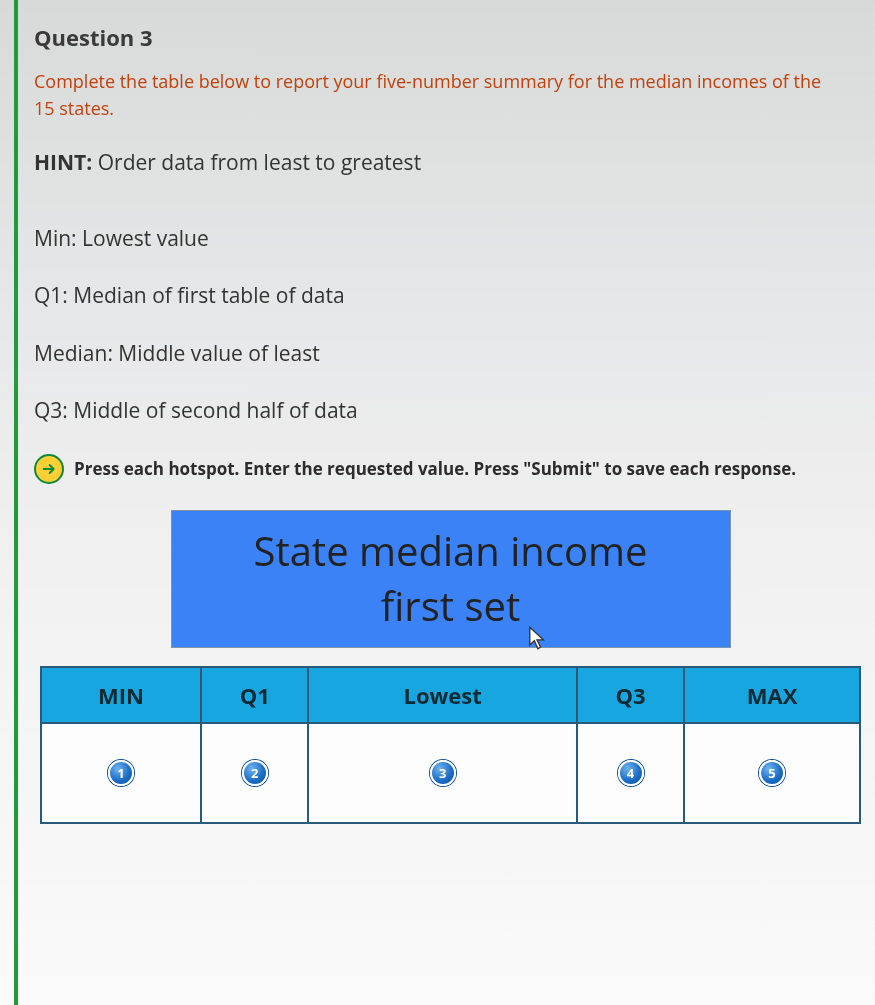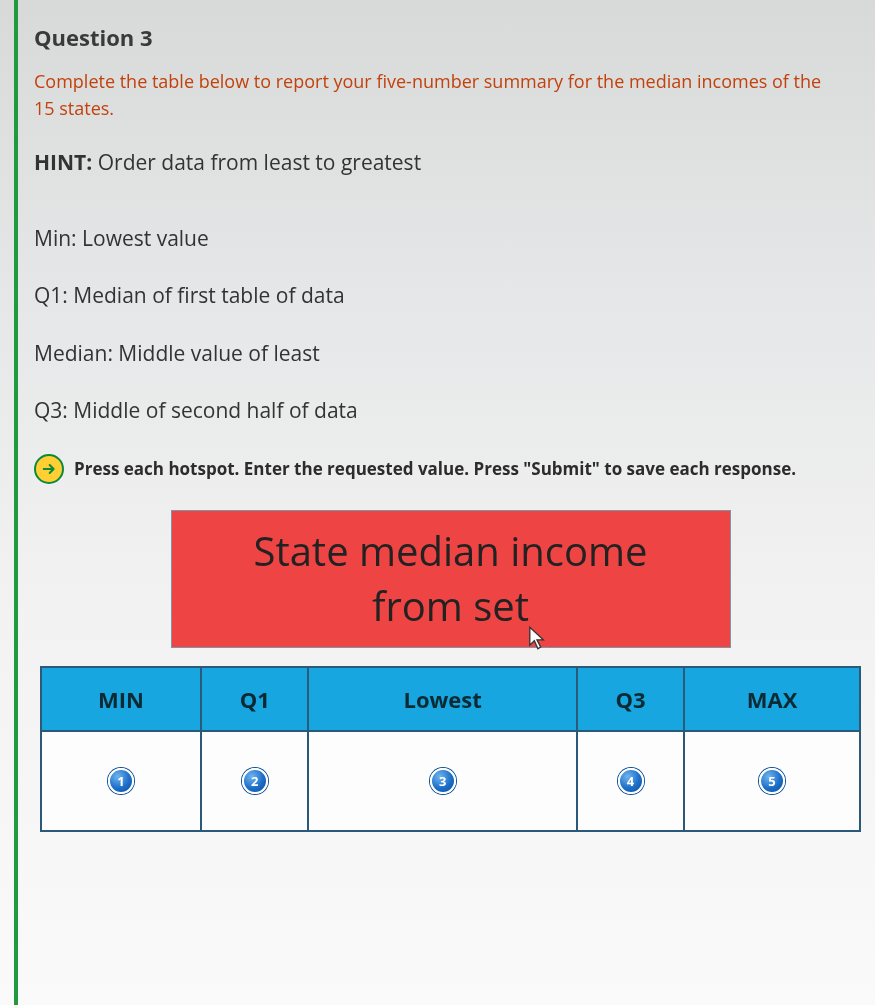--- a/index.html
+++ b/index.html
@@ -71,41 +71,41 @@
     height: 26px;
     pointer-events: none;
   }
   .chart-area {
     padding-left: 6px;
     padding-right: 4px;
   }
   .data-title-box {
     margin: 0 auto 18px auto;
     width: 560px;
-    background: #ef4444;
+    background: #3b82f6;
     border: 1px solid #7f94a8;
     padding: 12px 18px 14px 18px;
     text-align: center;
   }
   .data-title-box .line1 { font-size: 40px; color: #222; }
   .data-title-box .line2 { font-size: 40px; color: #222; }
   table.five {
     border-collapse: collapse;
     width: 100%;
   }
   table.five th, table.five td {
     border: 2px solid #2a5a7a;
     text-align: center;
   }
   table.five th {
     background: #17a6e0;
     color: #0b2a33;
     font-weight: 700;
     font-size: 22px;
-    height: 64px;
+    height: 56px;
   }
   table.five td {
     background: #fdfdfd;
     height: 100px;
   }
   .hotspot {
     width: 26px;
     height: 26px;
     border-radius: 50%;
     background: radial-gradient(circle at 35% 30%, #6fb4ef 0%, #1d6fc9 55%, #0b4f99 100%);
@@ -151,21 +151,21 @@
   <span class="instruct-text">Press each hotspot. Enter the requested value. Press "Submit" to save each response.</span>
 </div>
 
 <svg class="cursor" viewBox="0 0 20 28">
   <path d="M2 2 L2 22 L7 17 L11 26 L14 24 L10 16 L17 16 Z" fill="#ffffff" stroke="#333" stroke-width="1.5"></path>
 </svg>
 
 <div class="chart-area">
   <div class="data-title-box">
     <div class="line1">State median income</div>
-    <div class="line2">from set</div>
+    <div class="line2">first set</div>
   </div>
 
   <table class="five">
     <thead>
       <tr>
         <th>MIN</th>
         <th>Q1</th>
         <th>Lowest</th>
         <th>Q3</th>
         <th>MAX</th>

